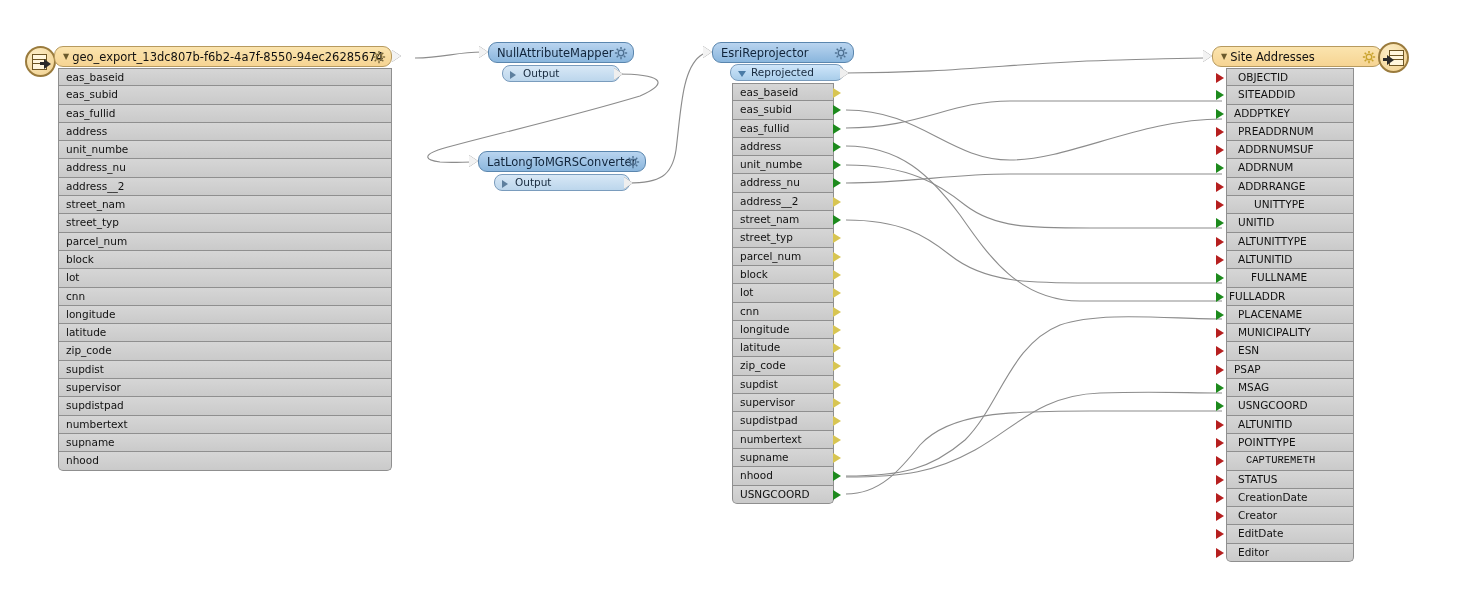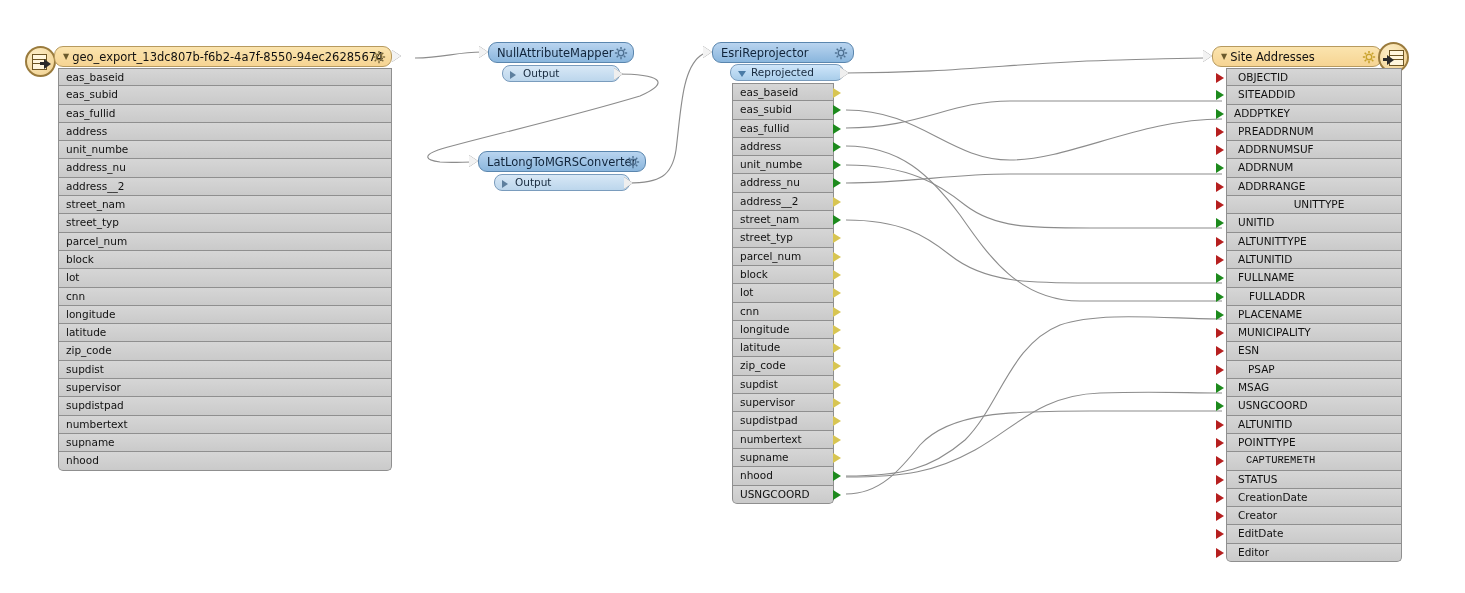--- a/index.html
+++ b/index.html
@@ -274,38 +274,38 @@
           <line x1="12.9" y1="3.1" x2="11.2" y2="4.8"></line>
             <line x1="4.8" y1="11.2" x2="3.1" y2="12.9"></line>
         </g>
       </svg>
     </div>
     <div class="badge" style="left:166px;top:-4px;">
       <div class="tbl" style="left:9px;"></div>
       <div class="arwbar" style="left:3px;"></div>
       <div class="arw" style="left:7px;"></div>
     </div>
-    <div class="rows" id="dest-rows" style="left:14px;top:22px;width:176px;">
+    <div class="rows" id="dest-rows" style="left:14px;top:22px;width:128px;">
         <div class="row first" style="padding-left: 11px;"><span>OBJECTID</span><div class="port in" style="top: 4px; left: -11px;"></div></div>
         <div class="row" style="padding-left: 11px;"><span>SITEADDID</span><div class="port in on" style="top: 4px; left: -11px;"></div></div>
         <div class="row" style="padding-left: 7px;"><span>ADDPTKEY</span><div class="port in on" style="top: 4px; left: -11px;"></div></div>
         <div class="row" style="padding-left: 11px;"><span>PREADDRNUM</span><div class="port in" style="top: 4px; left: -11px;"></div></div>
         <div class="row" style="padding-left: 11px;"><span>ADDRNUMSUF</span><div class="port in" style="top: 4px; left: -11px;"></div></div>
         <div class="row" style="padding-left: 11px;"><span>ADDRNUM</span><div class="port in on" style="top: 4px; left: -11px;"></div></div>
         <div class="row" style="padding-left: 11px;"><span>ADDRRANGE</span><div class="port in" style="top: 4px; left: -11px;"></div></div>
-        <div class="row" style="padding-left: 10px; text-align: center;"><span>UNITTYPE</span><div class="port in" style="top: 4px; left: -11px;"></div></div>
+        <div class="row" style="padding-left: 27px;"><span>UNITTYPE</span><div class="port in" style="top: 4px; left: -11px;"></div></div>
         <div class="row" style="padding-left: 11px;"><span>UNITID</span><div class="port in on" style="top: 4px; left: -11px;"></div></div>
         <div class="row" style="padding-left: 11px;"><span>ALTUNITTYPE</span><div class="port in" style="top: 4px; left: -11px;"></div></div>
         <div class="row" style="padding-left: 11px;"><span>ALTUNITID</span><div class="port in" style="top: 4px; left: -11px;"></div></div>
-        <div class="row" style="padding-left: 11px;"><span>FULLNAME</span><div class="port in on" style="top: 4px; left: -11px;"></div></div>
-        <div class="row" style="padding-left: 22px;"><span>FULLADDR</span><div class="port in on" style="top: 4px; left: -11px;"></div></div>
+        <div class="row" style="padding-left: 24px;"><span>FULLNAME</span><div class="port in on" style="top: 4px; left: -11px;"></div></div>
+        <div class="row" style="padding-left: 2px;"><span>FULLADDR</span><div class="port in on" style="top: 4px; left: -11px;"></div></div>
         <div class="row" style="padding-left: 11px;"><span>PLACENAME</span><div class="port in on" style="top: 4px; left: -11px;"></div></div>
         <div class="row" style="padding-left: 11px;"><span>MUNICIPALITY</span><div class="port in" style="top: 4px; left: -11px;"></div></div>
         <div class="row" style="padding-left: 11px;"><span>ESN</span><div class="port in" style="top: 4px; left: -11px;"></div></div>
-        <div class="row" style="padding-left: 21px;"><span>PSAP</span><div class="port in" style="top: 4px; left: -11px;"></div></div>
+        <div class="row" style="padding-left: 7px;"><span>PSAP</span><div class="port in" style="top: 4px; left: -11px;"></div></div>
         <div class="row" style="padding-left: 11px;"><span>MSAG</span><div class="port in on" style="top: 4px; left: -11px;"></div></div>
         <div class="row" style="padding-left: 11px;"><span>USNGCOORD</span><div class="port in on" style="top: 4px; left: -11px;"></div></div>
         <div class="row" style="padding-left: 11px;"><span>ALTUNITID</span><div class="port in" style="top: 4px; left: -11px;"></div></div>
         <div class="row" style="padding-left: 11px;"><span>POINTTYPE</span><div class="port in" style="top: 4px; left: -11px;"></div></div>
         <div class="row" style="padding-left: 19px; font-family: Liberation Mono, monospace;"><span>CAPTUREMETH</span><div class="port in" style="top: 4px; left: -11px;"></div></div>
         <div class="row" style="padding-left: 11px;"><span>STATUS</span><div class="port in" style="top: 4px; left: -11px;"></div></div>
         <div class="row" style="padding-left: 11px;"><span>CreationDate</span><div class="port in" style="top: 4px; left: -11px;"></div></div>
         <div class="row" style="padding-left: 11px;"><span>Creator</span><div class="port in" style="top: 4px; left: -11px;"></div></div>
         <div class="row" style="padding-left: 11px;"><span>EditDate</span><div class="port in" style="top: 4px; left: -11px;"></div></div>
         <div class="row" style="padding-left: 11px;"><span>Editor</span><div class="port in" style="top: 4px; left: -11px;"></div></div>

